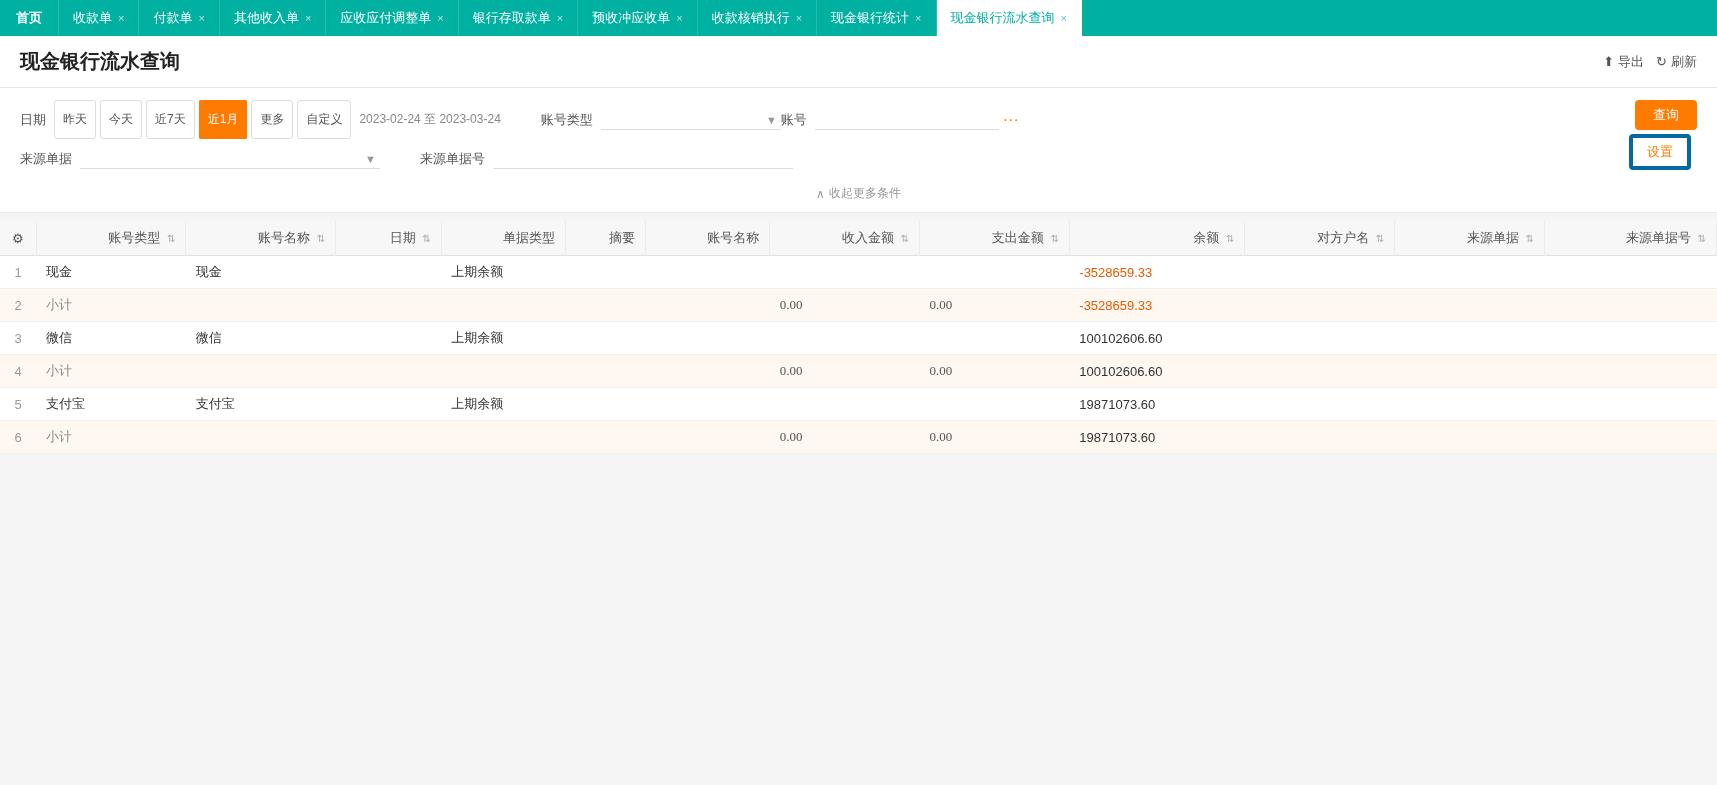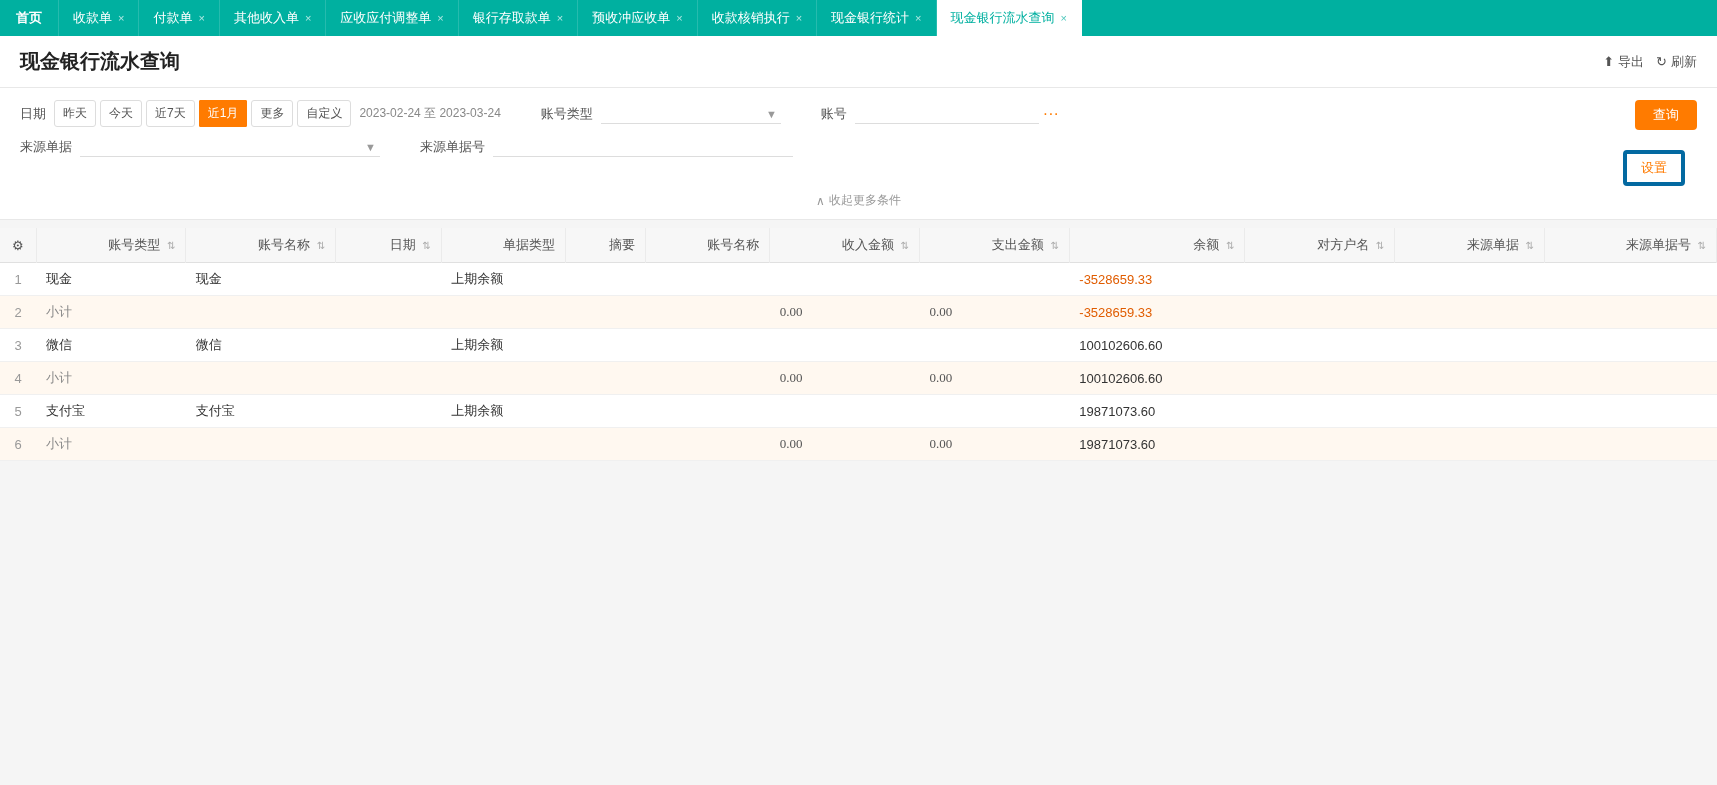--- a/index.html
+++ b/index.html
@@ -86,21 +86,21 @@
       font-size: 13px;
       margin-right: 8px;
       white-space: nowrap;
     }
     .date-btns {
       display: flex;
       align-items: center;
       gap: 4px;
     }
     .date-btn {
-      padding: 4px 8px;
+      padding: 10px 8px;
       border: 1px solid #ddd;
       background: #fff;
       border-radius: 3px;
       cursor: pointer;
       font-size: 12px;
       color: #555;
     }
     .date-btn.active-orange {
       background: #ff7b00;
       color: #fff;
@@ -146,21 +146,20 @@
       border-bottom: 1px solid #ddd;
       padding: 2px 4px;
       font-size: 13px;
       min-width: 160px;
       outline: none;
       color: #555;
     }
     .filter-account-wrap {
       display: flex;
       align-items: center;
-      margin-left: 40px;
       justify-content: flex-end;
     }
     .dots-btn {
       color: #ff7b00;
       font-size: 16px;
       cursor: pointer;
       margin-left: 4px;
     }
     .query-btn {
       background: #ff7b00;
@@ -180,22 +179,22 @@
       border-radius: 4px;
       cursor: pointer;
       font-size: 13px;
       margin-left: 0;
       margin-top: 4px;
       display: block;
     }
     .right-btns {
       display: flex;
       flex-direction: column;
-      align-items: flex-start;
-      gap: 16px;
+      align-items: center;
+      gap: 0;
       margin-left: auto;
     }
     .collapse-row {
       display: flex;
       justify-content: center;
       padding: 6px 0 2px;
     }
     .collapse-btn {
       color: #999;
       font-size: 12px;

